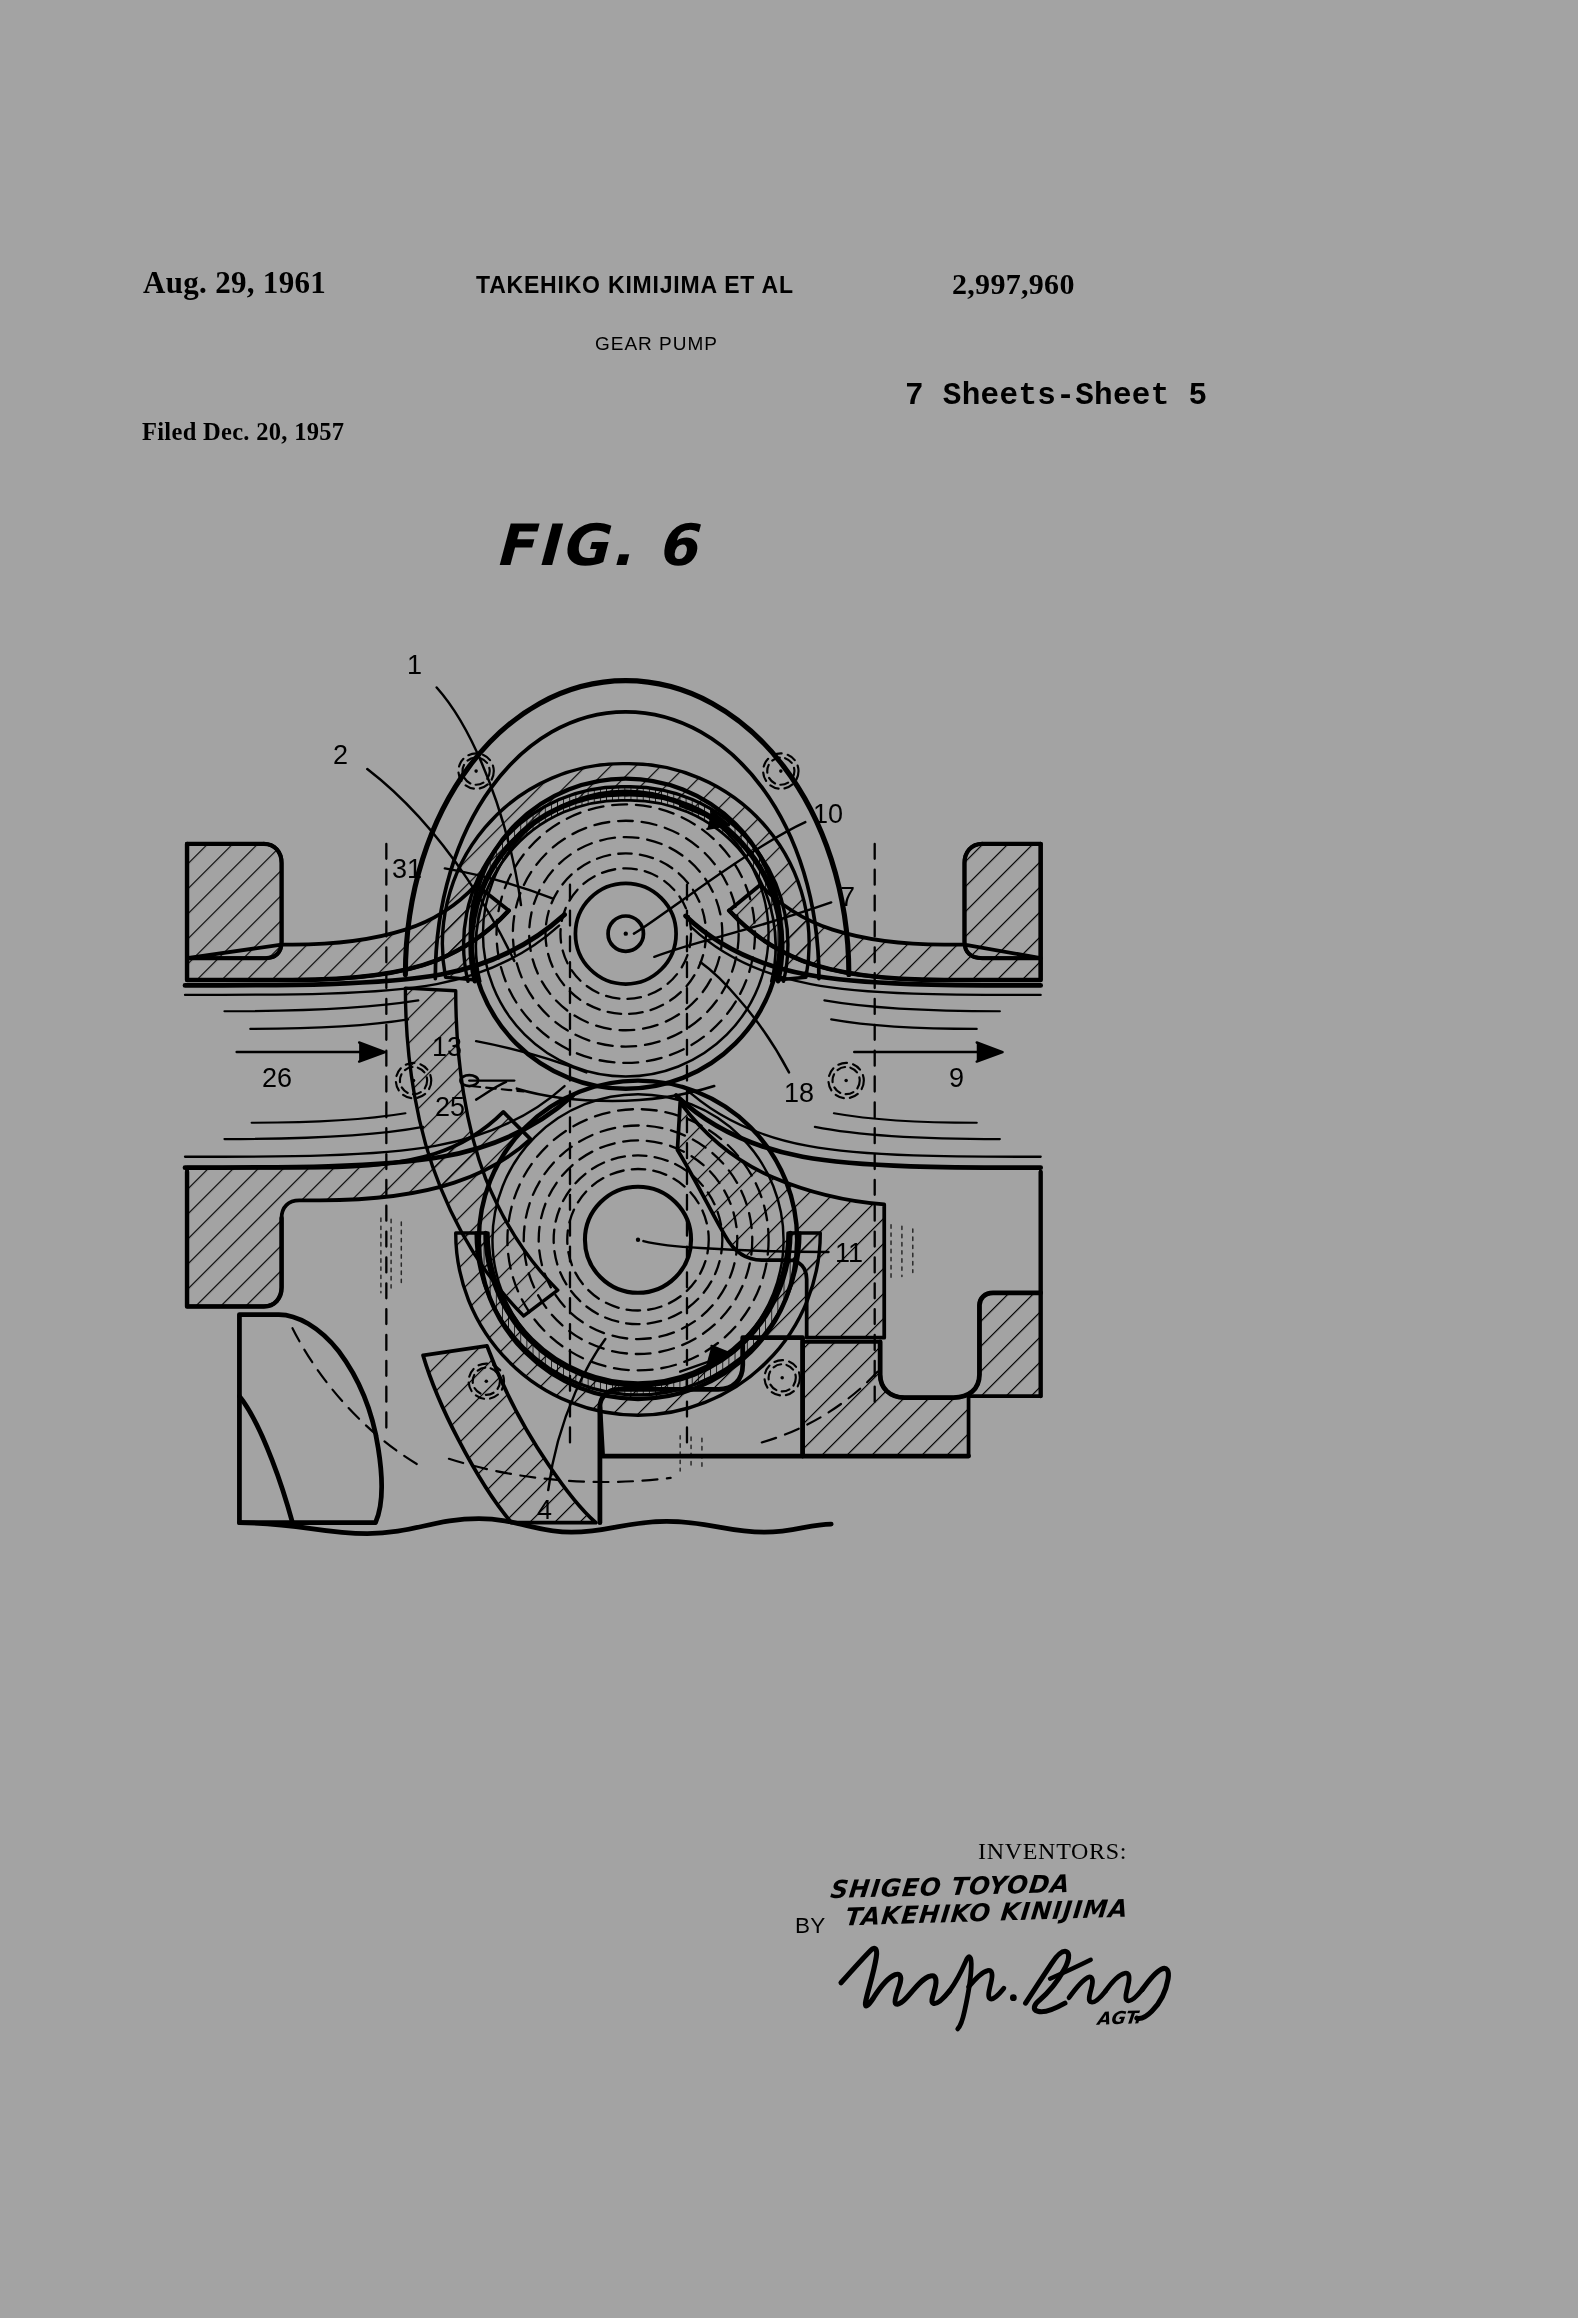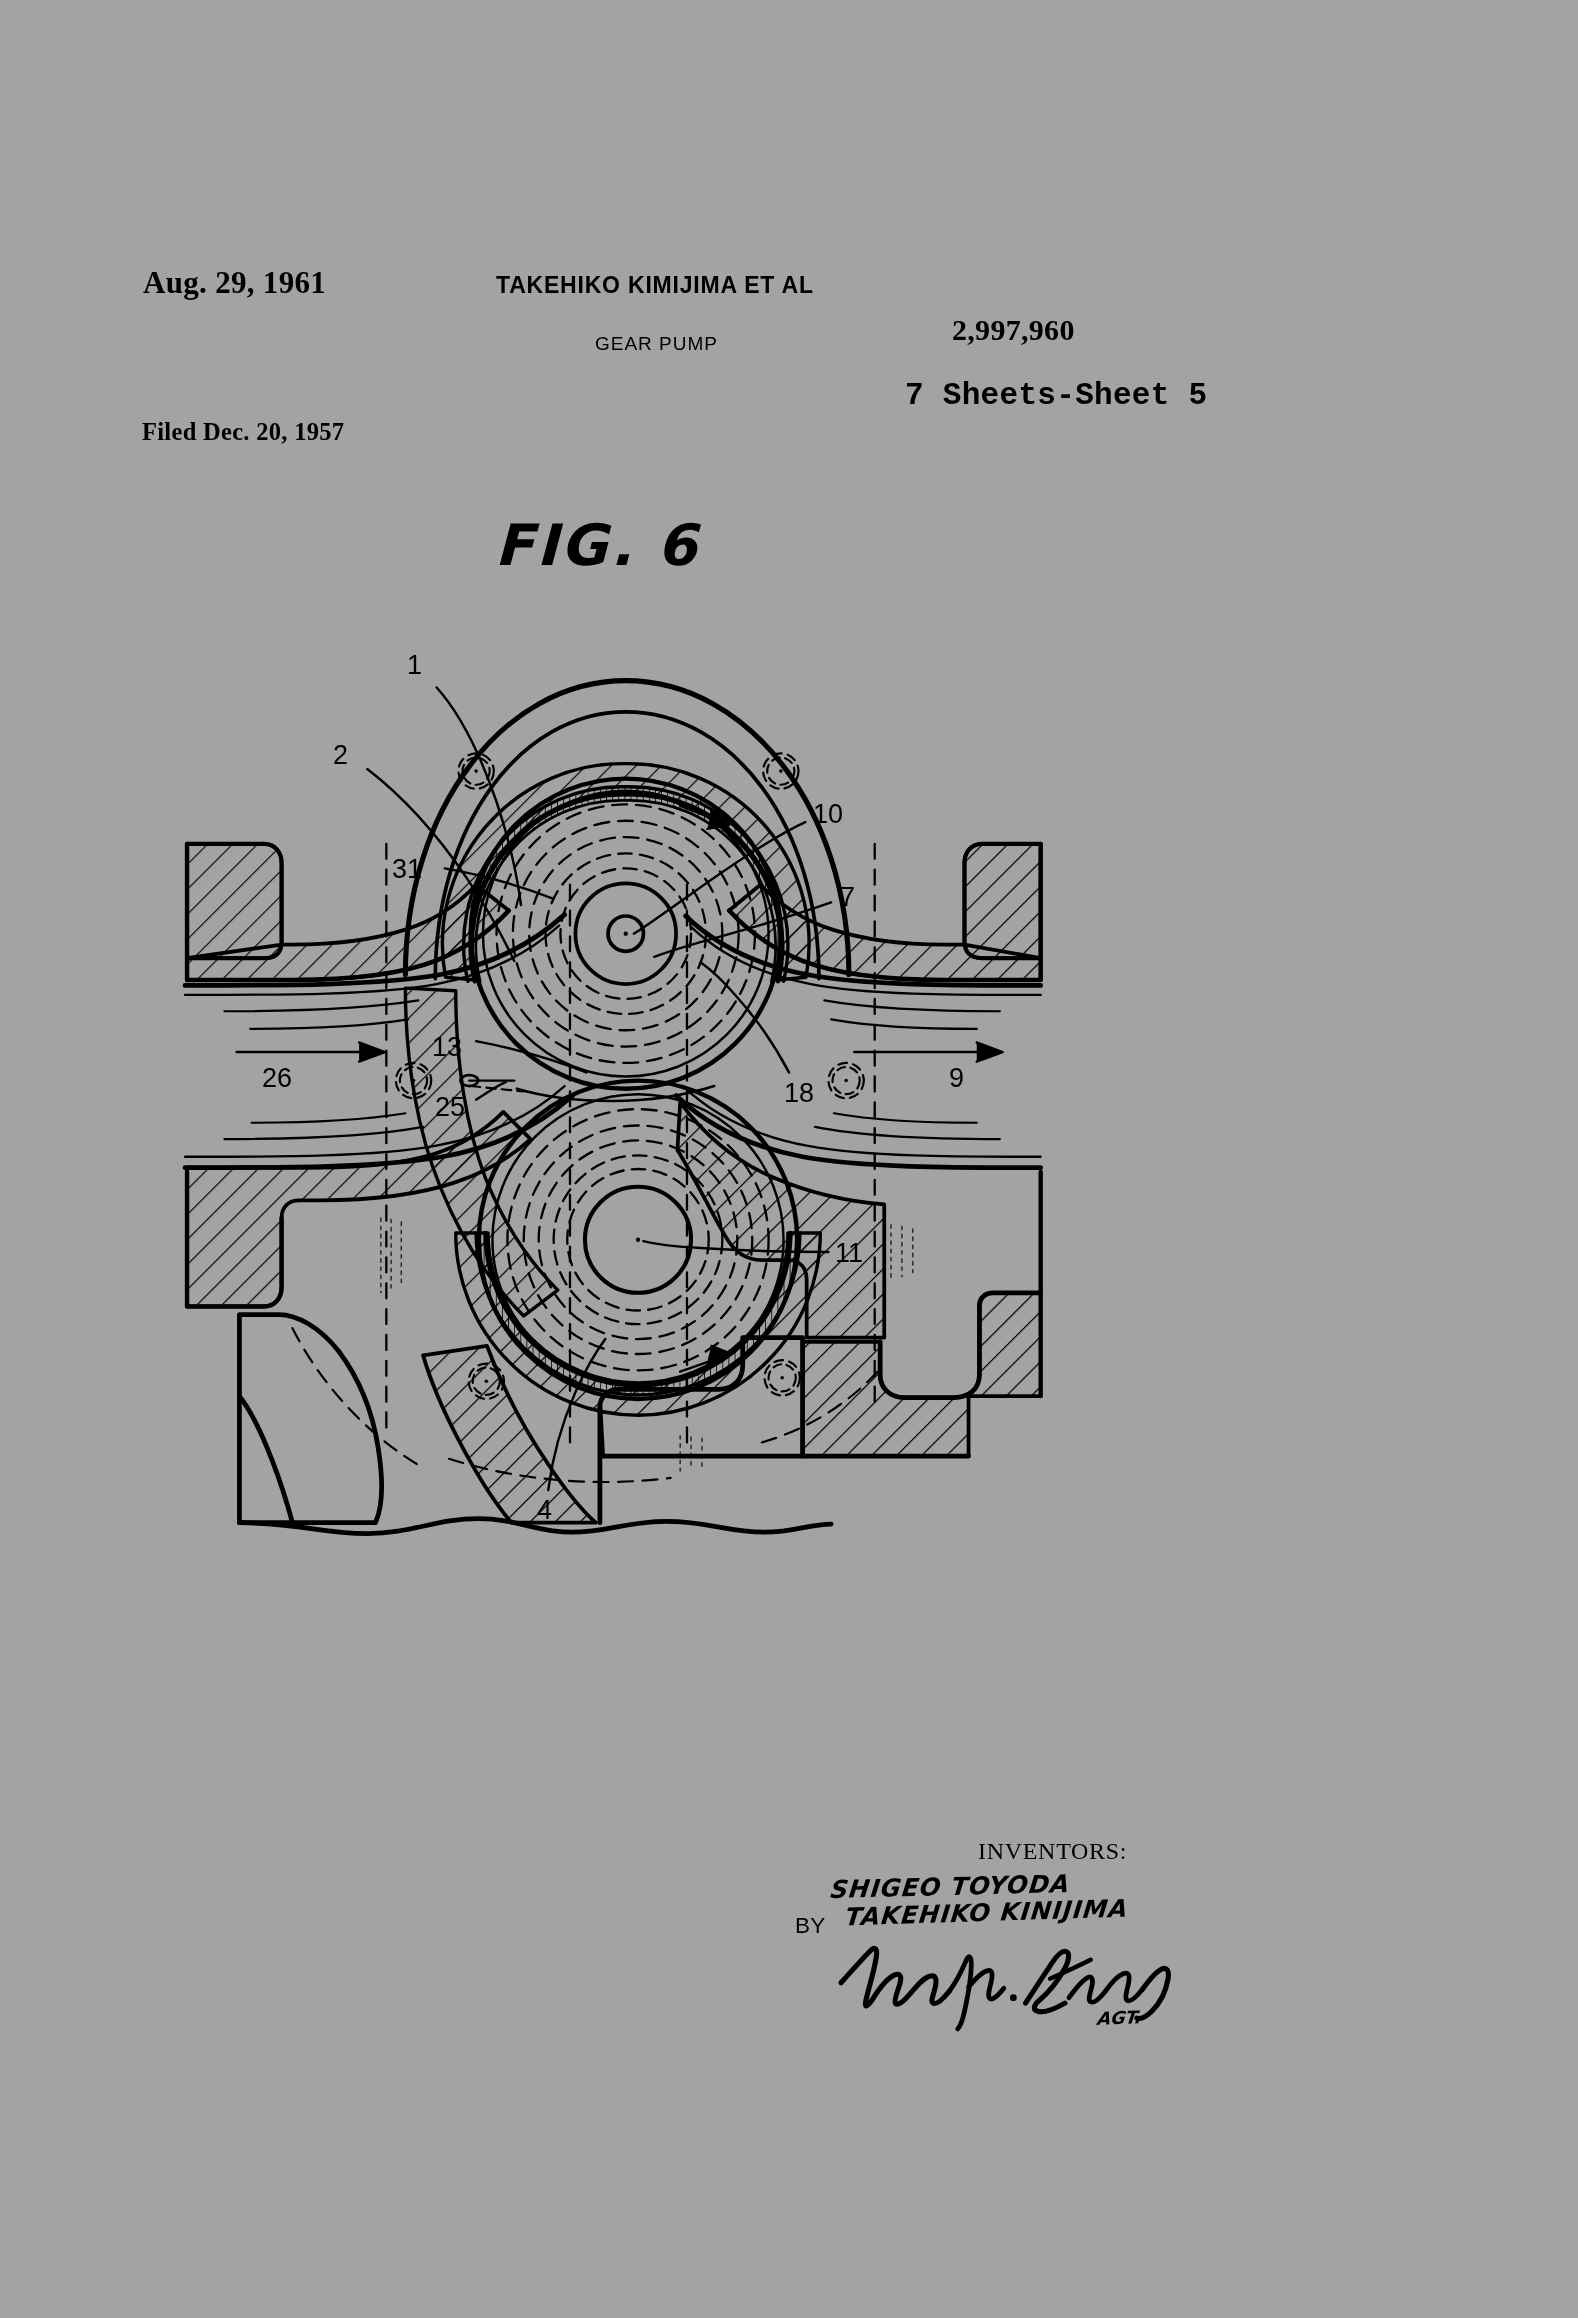--- a/index.html
+++ b/index.html
@@ -13,26 +13,26 @@
 
   
   .hdr-date{
     position:absolute;left:143px;top:265px;
     font-family:"Liberation Serif", serif;
     font-weight:bold;font-size:31px;letter-spacing:0.3px;white-space:nowrap;
   }
   .hdr-names{
     position:absolute;left:476px;top:272px;
     font-family:"Liberation Sans", sans-serif;
-    font-weight:bold;font-size:23px;letter-spacing:0.8px;white-space:nowrap;margin-left:20px;
+    font-weight:bold;font-size:23px;letter-spacing:0.8px;white-space:nowrap;
   }
   .hdr-patno{
     position:absolute;left:952px;top:267px;
     font-family:"Liberation Serif", serif;
-    font-weight:bold;font-size:30px;letter-spacing:0.3px;white-space:nowrap;margin-top:46px;
+    font-weight:bold;font-size:30px;letter-spacing:0.3px;white-space:nowrap;
   }
   .hdr-title{
     position:absolute;left:595px;top:333px;
     font-family:"Liberation Sans", sans-serif;
     font-weight:normal;font-size:19px;letter-spacing:1px;white-space:nowrap;
   }
   .hdr-filed{
     position:absolute;left:142px;top:378px;
     font-family:"Liberation Serif", serif;
     font-weight:bold;font-size:24.5px;letter-spacing:0.3px;white-space:nowrap;margin-top:40px;

